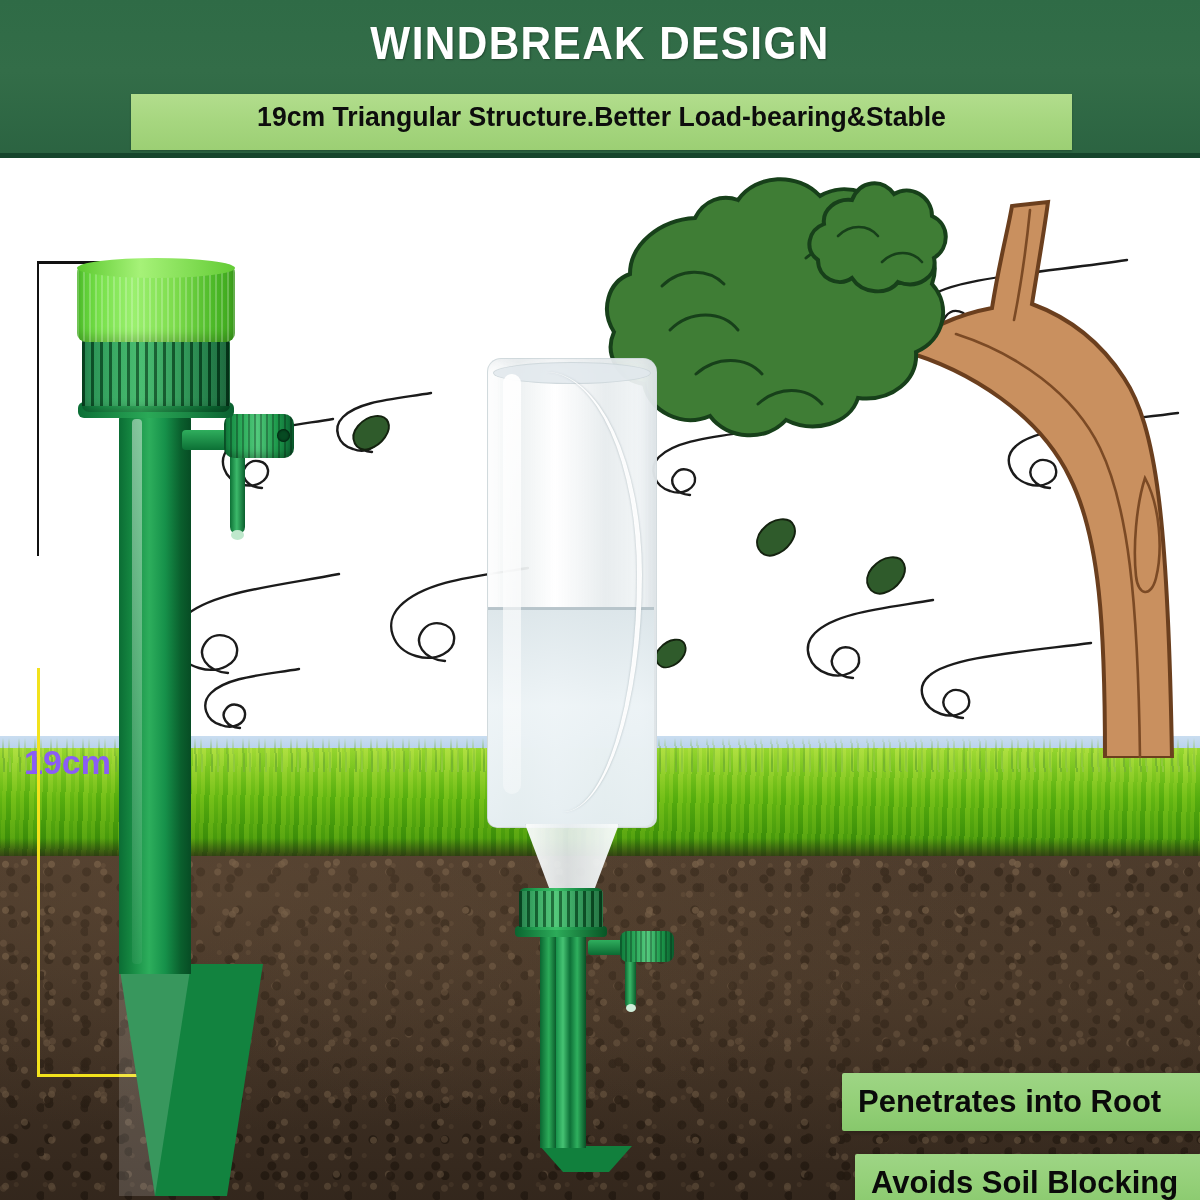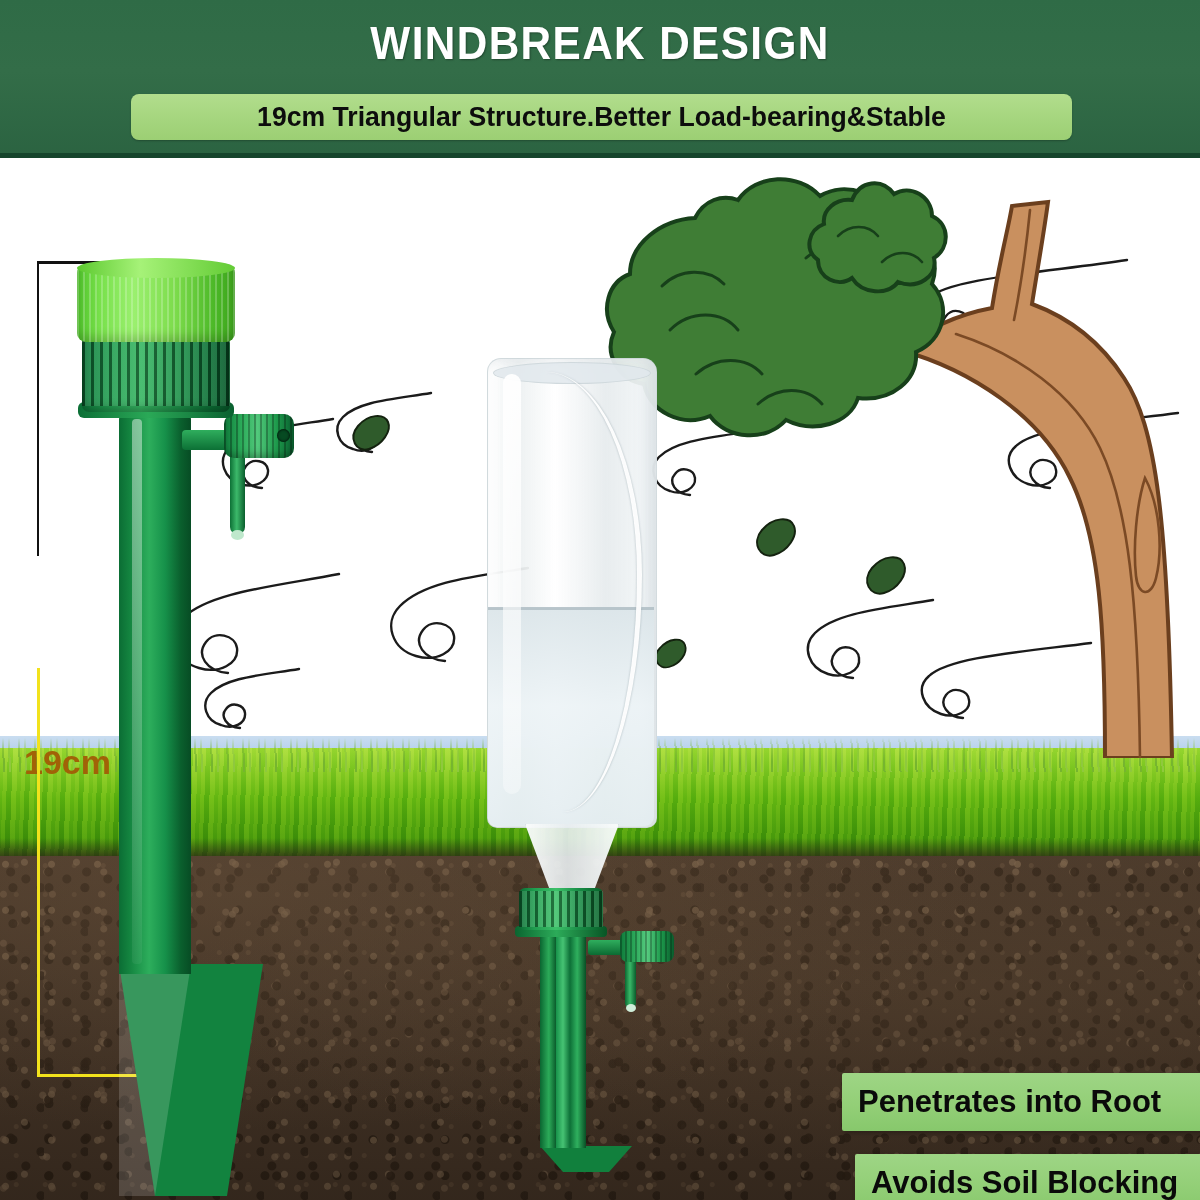--- a/index.html
+++ b/index.html
@@ -11,23 +11,23 @@
   .header{position:absolute;left:0;top:0;width:1200px;height:158px;
     background:linear-gradient(180deg,#2f6b46 0%,#336d48 45%,#2b6341 100%);
     overflow:hidden;text-decoration:underline;}
   .header::after{content:"";position:absolute;left:0;bottom:0;width:100%;height:5px;
     background:#16452c;}
   .header-title{position:absolute;left:0;top:16px;width:1200px;text-align:center;
     color:#ffffff;font-size:46px;font-weight:bold;letter-spacing:1.5px;
     font-family:"Liberation Sans Narrow","Liberation Sans",sans-serif;
     transform:scaleX(.92);text-shadow:1px 1px 2px rgba(0,0,0,.35);
     white-space:nowrap;}
-  .header-sub-band{position:absolute;left:131px;top:94px;width:941px;height:46px;
+  .header-sub-band{position:absolute;left:131px;top:94px;width:941px;height:56px;
     background:linear-gradient(180deg,#b2dd8d 0%,#a6d67f 50%,#9ccf74 100%);
-    border-radius:8px;box-shadow:0 1px 2px rgba(0,0,0,.25);}
+    border-radius:0;box-shadow:0 1px 2px rgba(0,0,0,.25);}
   .header-sub-text{position:absolute;left:0;top:0;width:941px;height:46px;
     line-height:46px;text-align:center;color:#0d0d0d;font-size:28px;font-weight:bold;
     font-family:"Liberation Sans Narrow","Liberation Sans",sans-serif;
     transform:scaleX(.95);white-space:nowrap;}
 
   
   .scene{position:absolute;left:0;top:158px;width:1200px;height:1042px;background:#fff;}
 
   
   .sky{position:absolute;left:0;top:578px;width:1200px;height:48px;
@@ -63,21 +63,21 @@
   .soil::after{content:"";position:absolute;inset:0;
     background:
       radial-gradient(ellipse at 20% 10%, rgba(110,86,62,.35), transparent 55%),
       radial-gradient(ellipse at 78% 40%, rgba(96,74,52,.3), transparent 58%),
       linear-gradient(180deg, rgba(80,62,44,.35) 0%, rgba(28,20,13,.5) 100%);}
 
   
   .meas-black{position:absolute;left:37px;top:104px;width:2px;height:294px;background:#111;}
   .meas-black-tick{position:absolute;left:37px;top:103px;width:118px;height:3px;background:#111;}
   .meas-label{position:absolute;left:24px;top:585px;font-size:34px;font-weight:bold;
-    color:#a16207;font-family:"Liberation Sans Narrow","Liberation Sans",sans-serif;
+    color:#8b5cf6;font-family:"Liberation Sans Narrow","Liberation Sans",sans-serif;
     letter-spacing:0px;}
   .meas-yellow{position:absolute;left:37px;top:510px;width:3px;height:409px;background:#f2e21c;}
   .meas-yellow-bot{position:absolute;left:37px;top:916px;width:132px;height:3px;background:#f2e21c;}
 
   
   .device{position:absolute;left:72px;top:106px;width:240px;height:800px;}
   .cap{position:absolute;left:5px;top:0;width:158px;height:78px;border-radius:9px;
     background:linear-gradient(90deg,#4fc22a 0%,#77e04a 14%,#9bf06f 36%,#7ddc4c 62%,#4ab726 88%,#3ea41d 100%);
     box-shadow:inset 0 -6px 10px rgba(0,0,0,.18);}
   .cap::after{content:"";position:absolute;inset:0;border-radius:9px;

